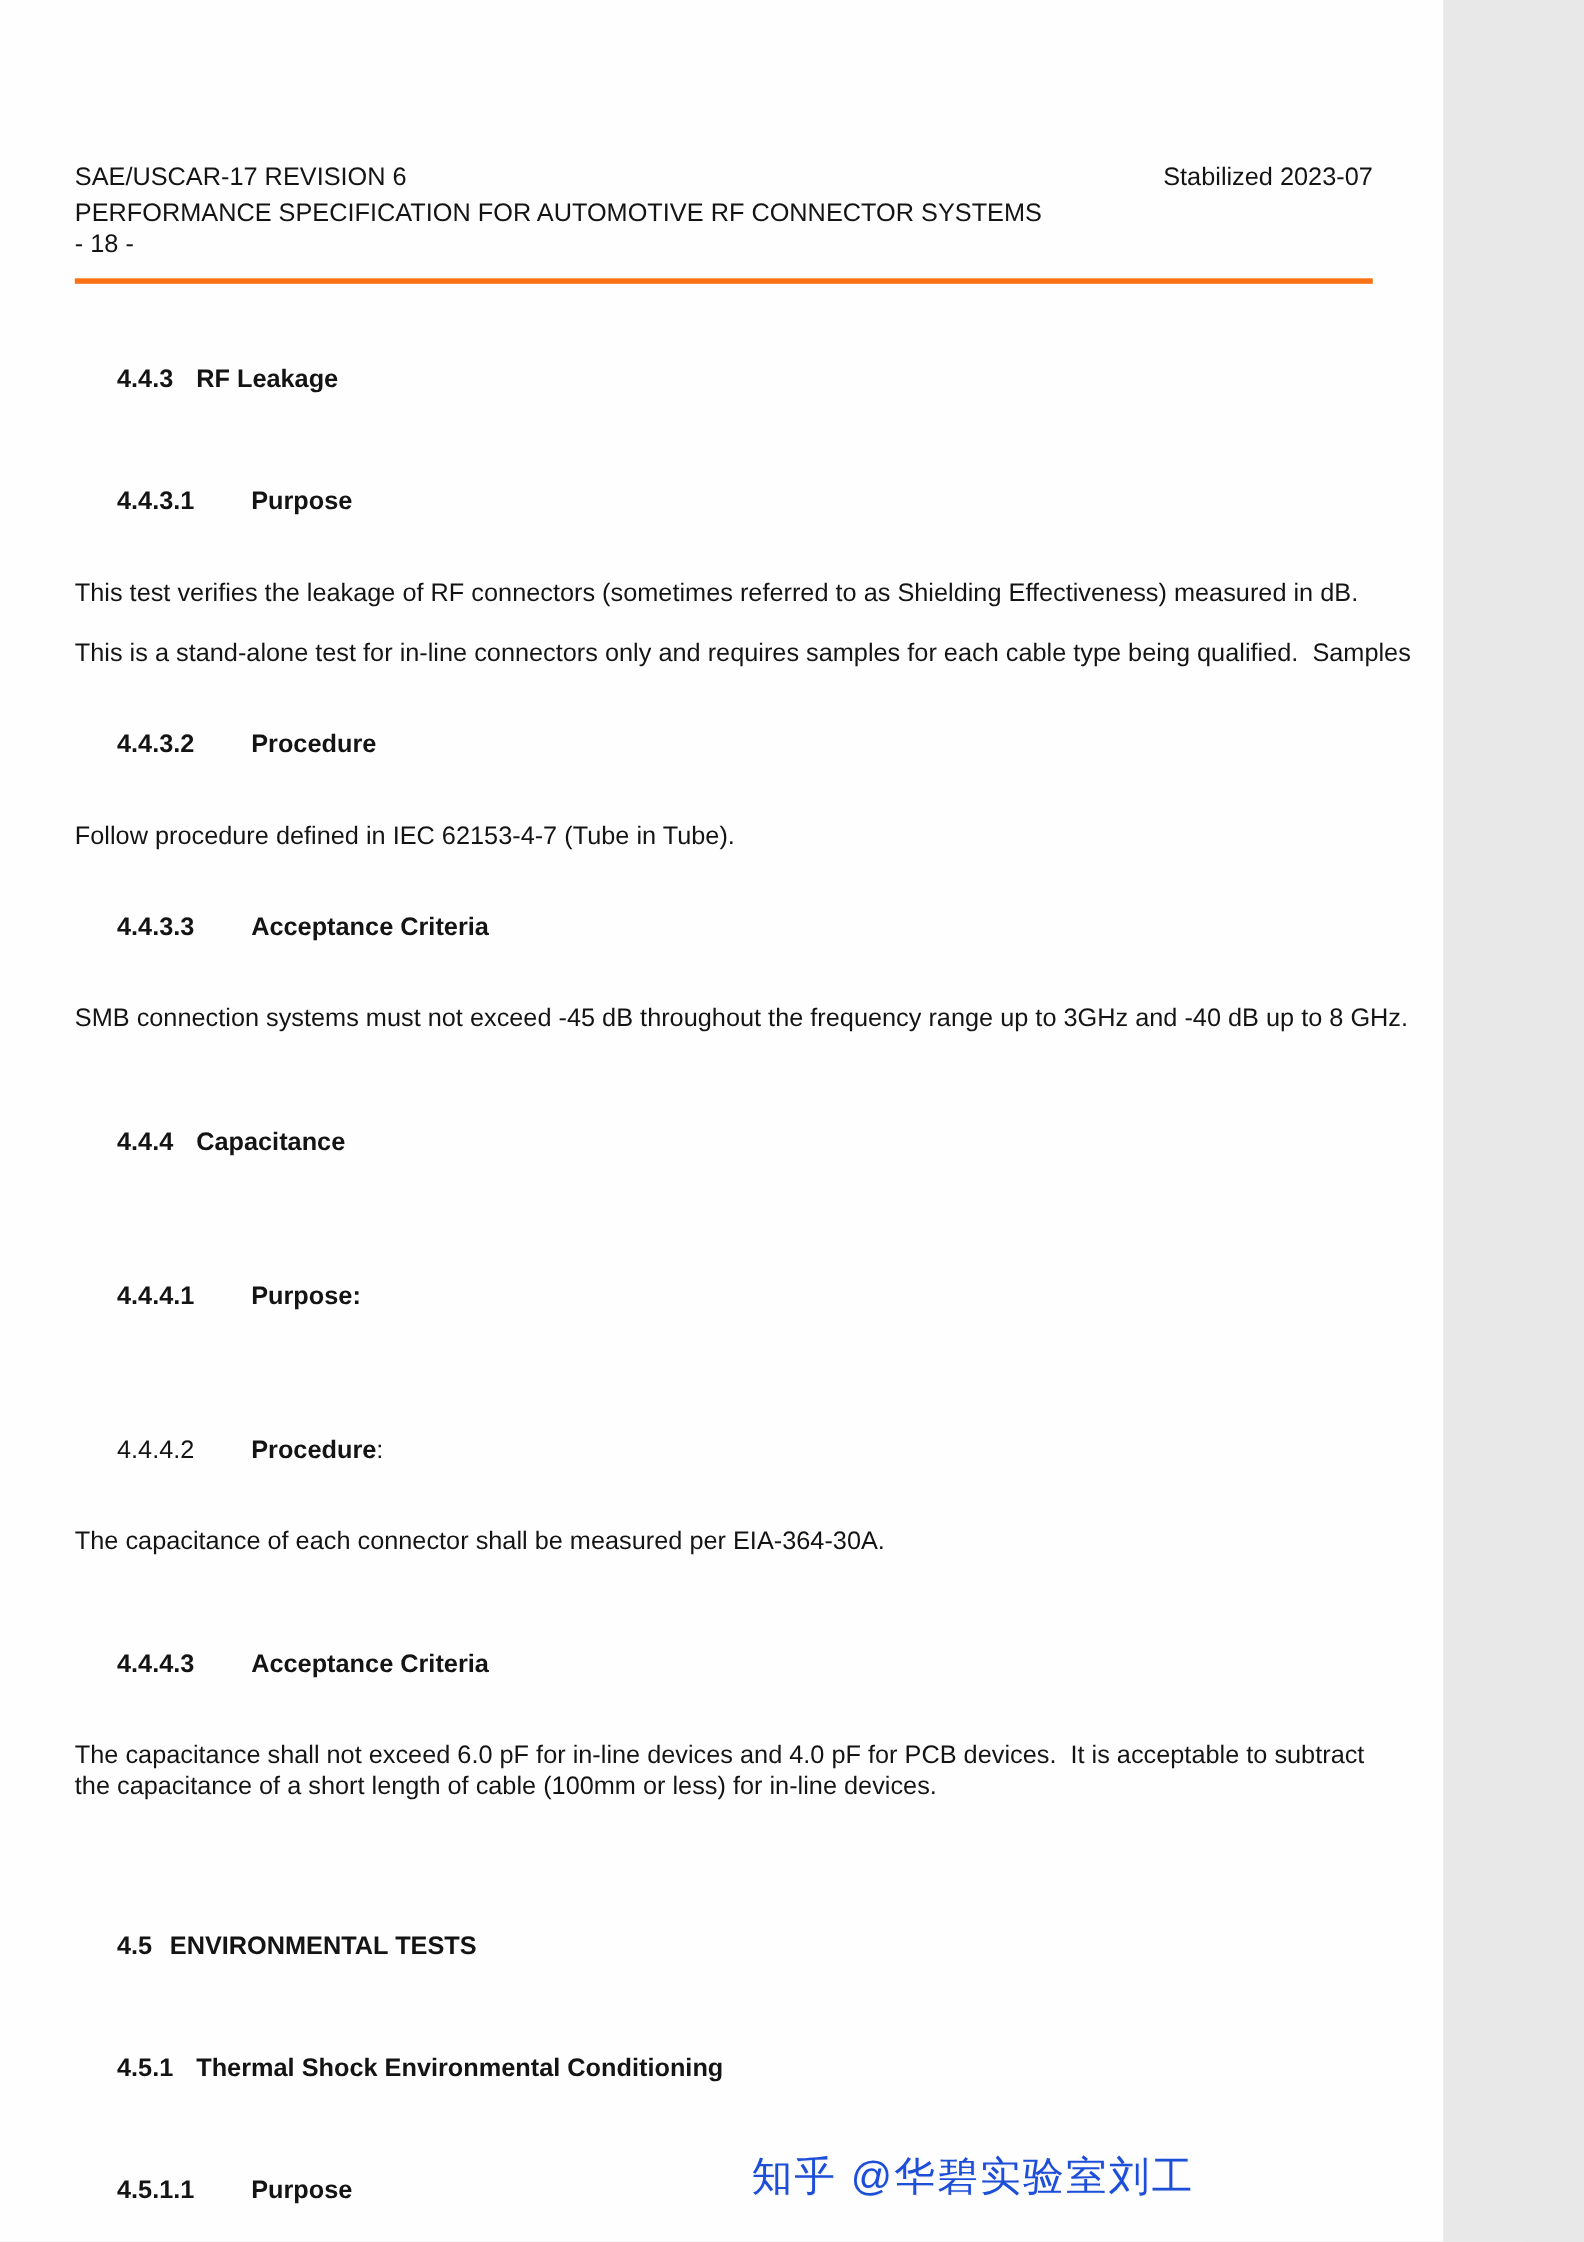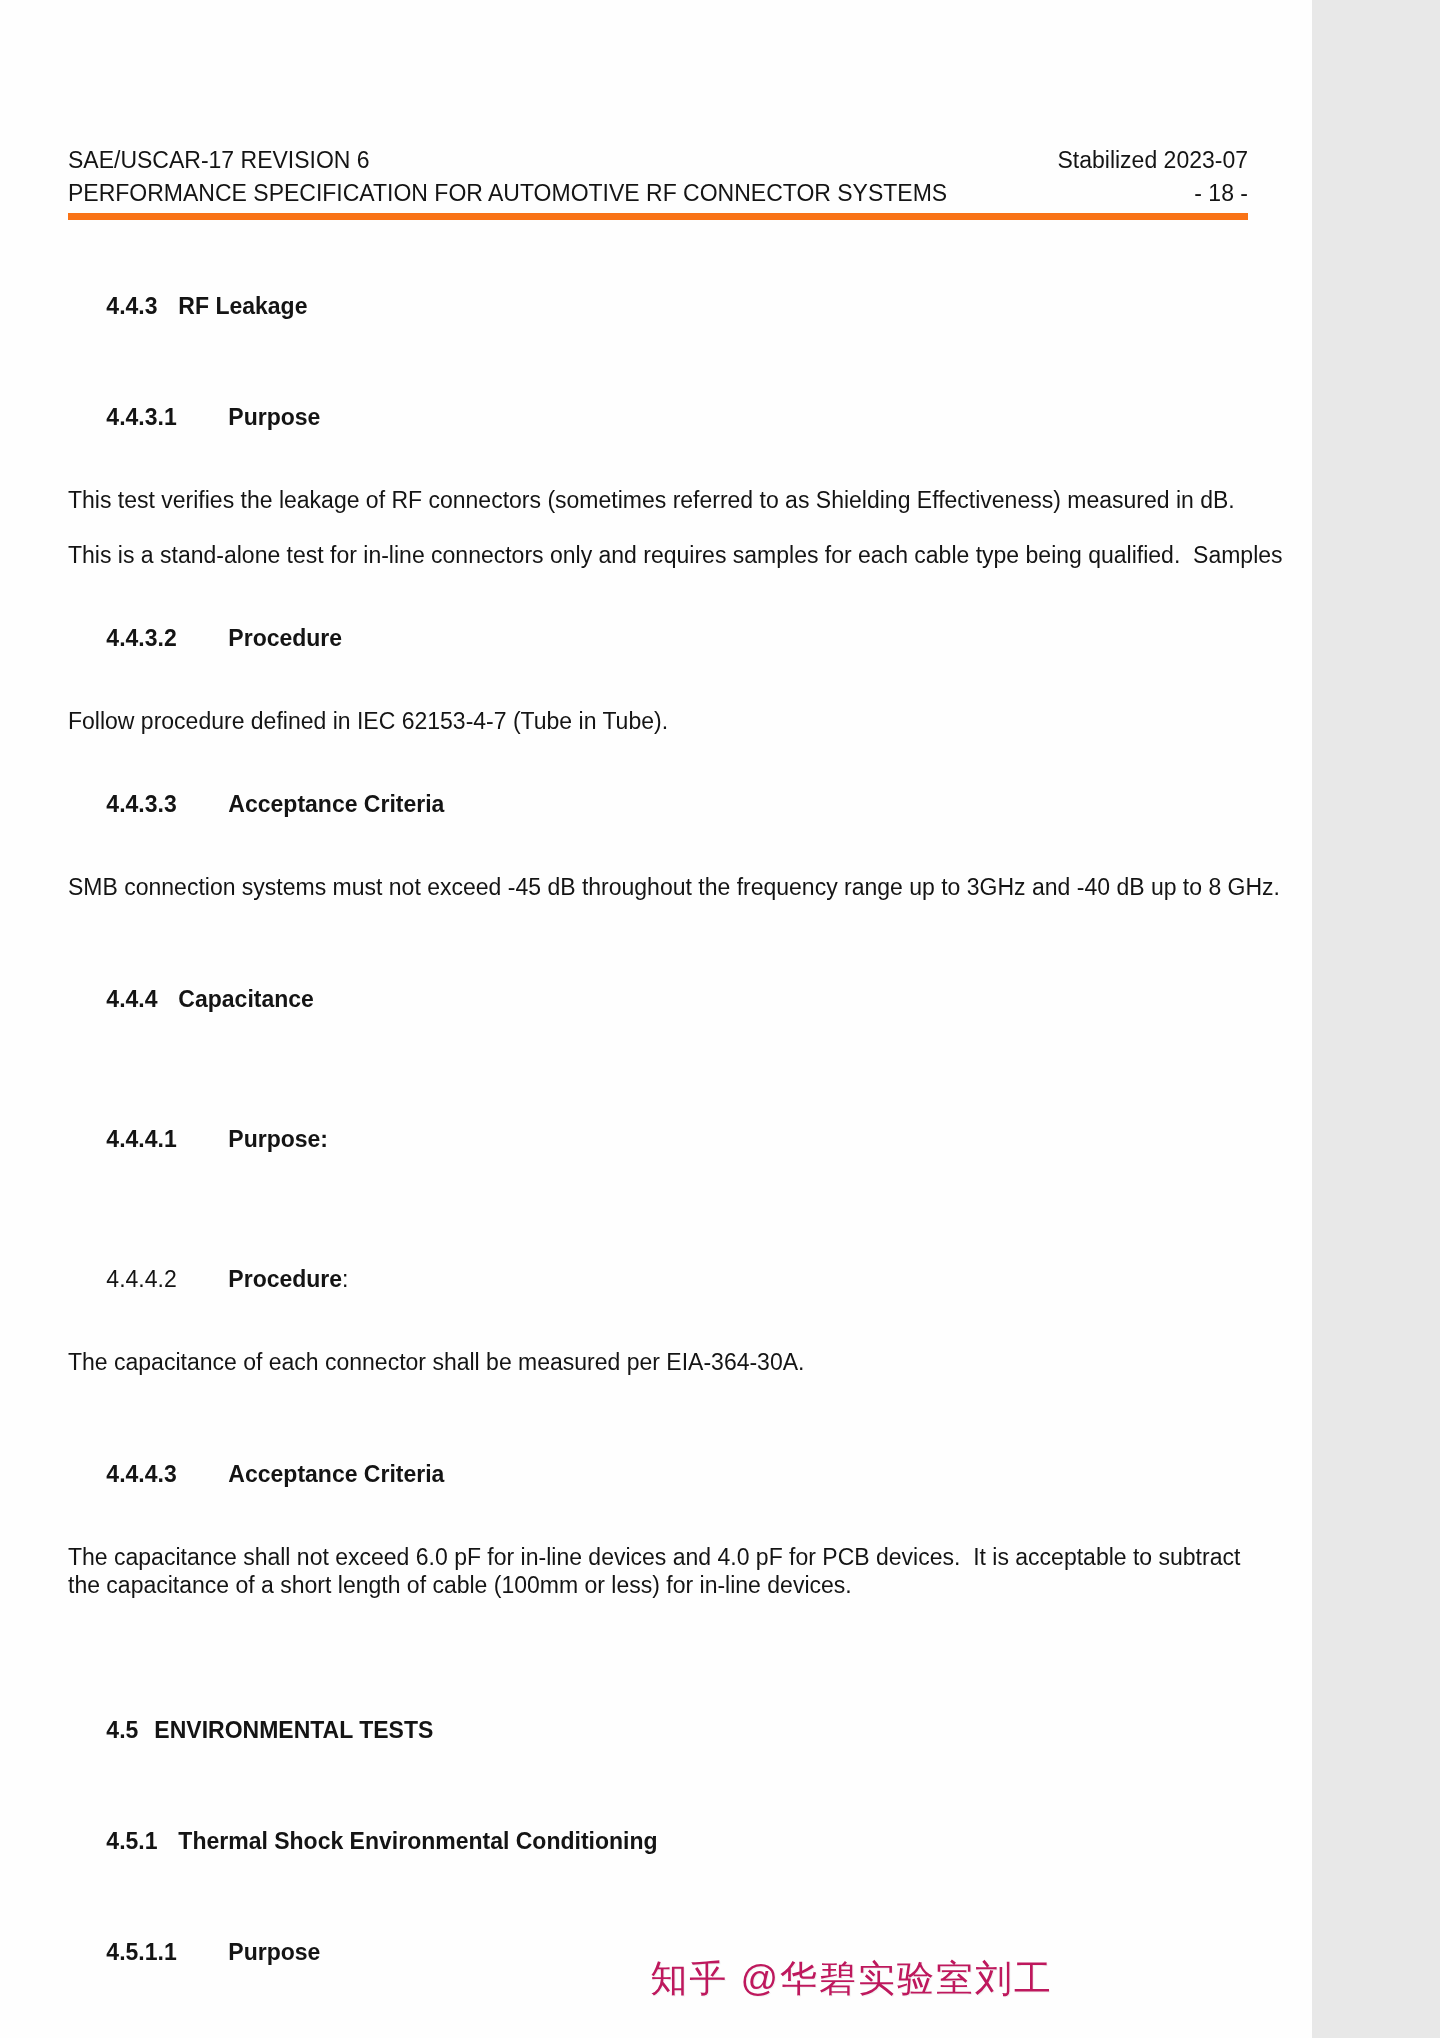--- a/index.html
+++ b/index.html
@@ -21,42 +21,43 @@
     line-height: 28px;
   }
   .header { padding-top: 146px; }
   .header-row {
     display: flex;
     justify-content: space-between;
     white-space: pre;
   }
   .header-row.rule {
     margin-top: 5px;
-    border-bottom: 7px solid #f97316;
-    padding-bottom: 6px;
+    border-bottom: 5px solid #f97316;
+    padding-bottom: 18px;
+    flex-direction: column;
   }
   .block { margin-top: 27px; }
   .block.first { margin-top: 44px; }
   .block.gap-lg { margin-top: 56px; }
   .block.gap-xl { margin-top: 89px; }
   .h2, .h3, .h4 { font-weight: bold; white-space: pre; }
   .hnum { display: inline-block; }
   .h2 .hnum { min-width: 48px; }
   .h3 .hnum { min-width: 72px; }
   .h4 .hnum { min-width: 122px; }
   .h4.mixed .hnum { font-weight: normal; }
   .h4.mixed .htitle { font-weight: bold; }
   .h4.mixed .hsuffix { font-weight: normal; }
   .para .line { white-space: pre; }
   .watermark {
     position: absolute;
-    right: 259px;
+    right: 226px;
     bottom: 34px;
     font-size: 37px;
-    color: #be185d;
+    color: #1d4ed8;
     text-shadow: 1px 1px 0 #f2f2f2, -1px -1px 0 #ffffff;
     letter-spacing: 2px;
     white-space: pre;
     margin-left: 48px;
   }
 </style>
 </head>
 <body>
 
 <div class="page">

